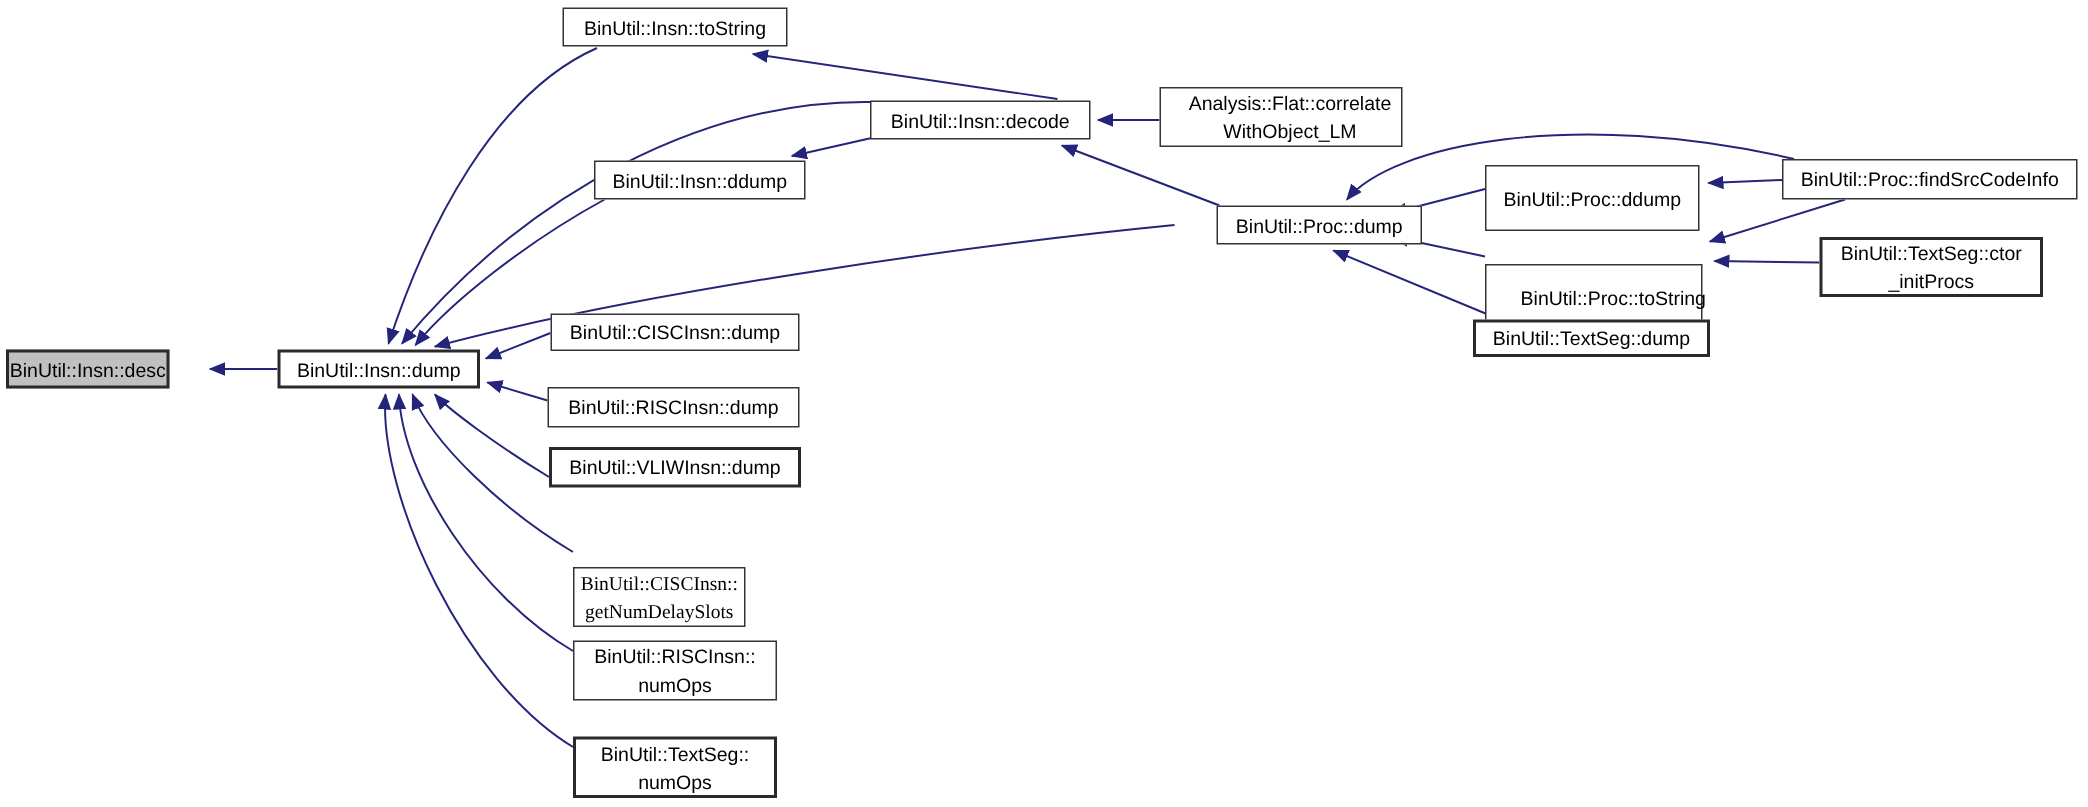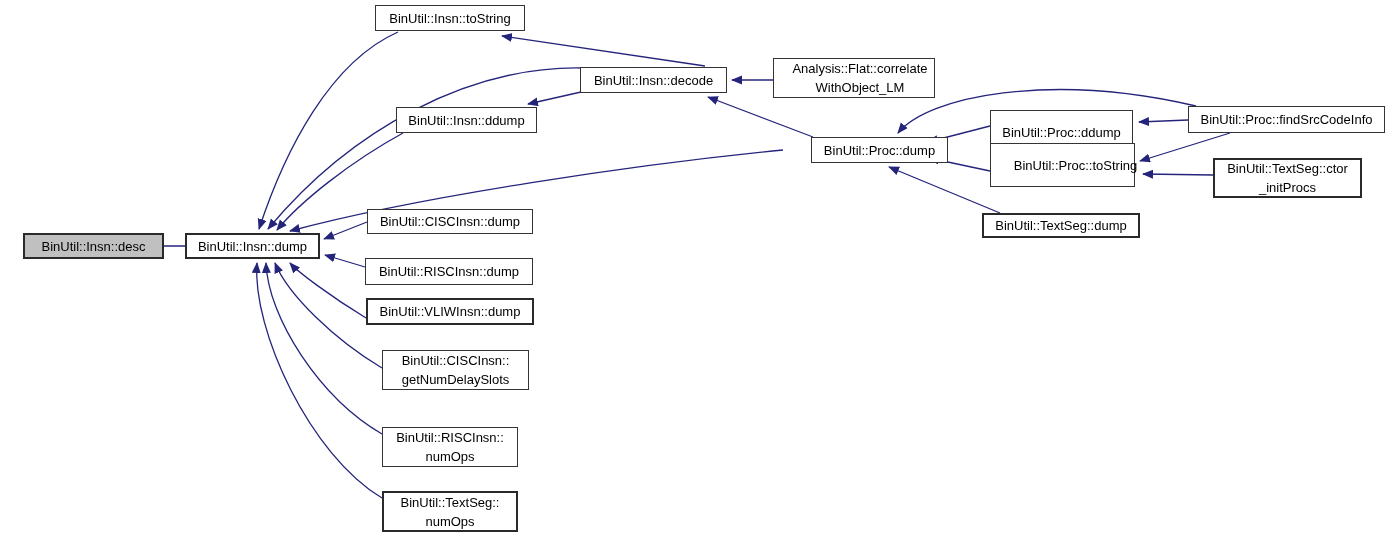--- a/index.html
+++ b/index.html
@@ -89,53 +89,53 @@
 
     <path class="edge" d="M990,126 L928,142" marker-end="url(#arrow)"></path>
     <path class="edge" d="M990,171 L929,158" marker-end="url(#arrow)"></path>
     <path class="edge" d="M1000,213 L889,167" marker-end="url(#arrow)"></path>
     <path class="edge" d="M1196,106 C1050,72 928,96 898,133" marker-end="url(#arrow)"></path>
     <path class="edge" d="M1188,120 L1139,122" marker-end="url(#arrow)"></path>
     <path class="edge" d="M1230,133 L1140,161" marker-end="url(#arrow)"></path>
     <path class="edge" d="M1213,175 L1143,174" marker-end="url(#arrow)"></path>
   </svg>
 
-  <div class="node selected" style="left:4px; top:233px; width:141px; height:26px;margin-left:19px;">BinUtil::Insn::desc</div>
+  <div class="node selected" style="left:4px; top:233px; width:109px; height:26px;">BinUtil::Insn::desc</div>
 
   <div class="node bold" style="left:185px; top:233px; width:135px; height:26px;">BinUtil::Insn::dump</div>
 
   <div class="node" style="left:375px; top:5px; width:150px; height:26px;">BinUtil::Insn::toString</div>
 
   <div class="node" style="left:580px; top:67px; width:147px; height:26px;">BinUtil::Insn::decode</div>
 
   <div class="node" style="left:396px; top:107px; width:141px; height:26px;">BinUtil::Insn::ddump</div>
 
   <div class="node" style="left:773px; top:58px; width:162px; height:40px;padding-left:12px;">Analysis::Flat::correlate
 WithObject_LM</div>
 
   <div class="node" style="left:783px; top:137px; width:137px; height:26px;margin-left:28px;">BinUtil::Proc::dump</div>
 
   <div class="node" style="left:990px; top:110px; width:143px; height:44px;">BinUtil::Proc::ddump</div>
 
   <div class="node" style="left:1188px; top:106px; width:197px; height:27px;">BinUtil::Proc::findSrcCodeInfo</div>
 
-  <div class="node" style="left:990px; top:143px; width:145px; height:44px;padding-left:26px;">BinUtil::Proc::toString</div>
+  <div class="node" style="left:990px; top:176px; width:145px; height:44px;padding-left:26px;">BinUtil::Proc::toString</div>
 
   <div class="node bold" style="left:1213px; top:158px; width:149px; height:40px;">BinUtil::TextSeg::ctor
 _initProcs</div>
 
   <div class="node bold" style="left:982px; top:213px; width:158px; height:25px;">BinUtil::TextSeg::dump</div>
 
   <div class="node" style="left:367px; top:209px; width:166px; height:25px;">BinUtil::CISCInsn::dump</div>
 
   <div class="node" style="left:365px; top:258px; width:168px; height:27px;">BinUtil::RISCInsn::dump</div>
 
   <div class="node bold" style="left:366px; top:298px; width:168px; height:27px;">BinUtil::VLIWInsn::dump</div>
 
-  <div class="node" style="left:382px; top:350px; width:147px; height:40px;">BinUtil::CISCInsn::
+  <div class="node" style="left:382px; top:378px; width:115px; height:40px;font-family:Liberation Serif, serif;">BinUtil::CISCInsn::
 getNumDelaySlots</div>
 
   <div class="node" style="left:382px; top:427px; width:136px; height:40px;">BinUtil::RISCInsn::
 numOps</div>
 
   <div class="node bold" style="left:382px; top:491px; width:136px; height:41px;">BinUtil::TextSeg::
 numOps</div>
 
 </div>
 

